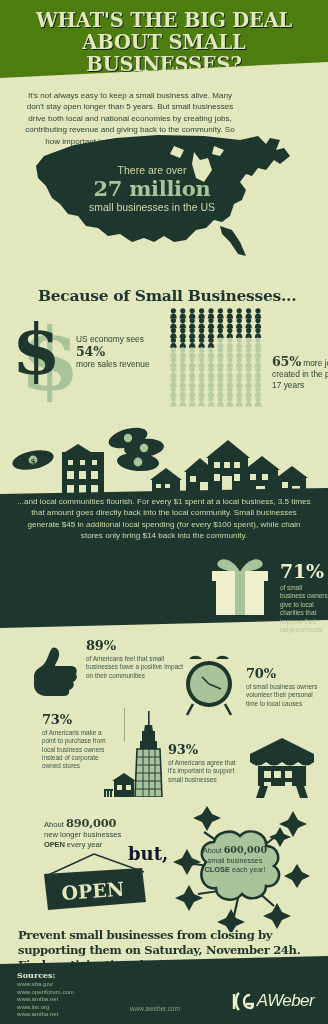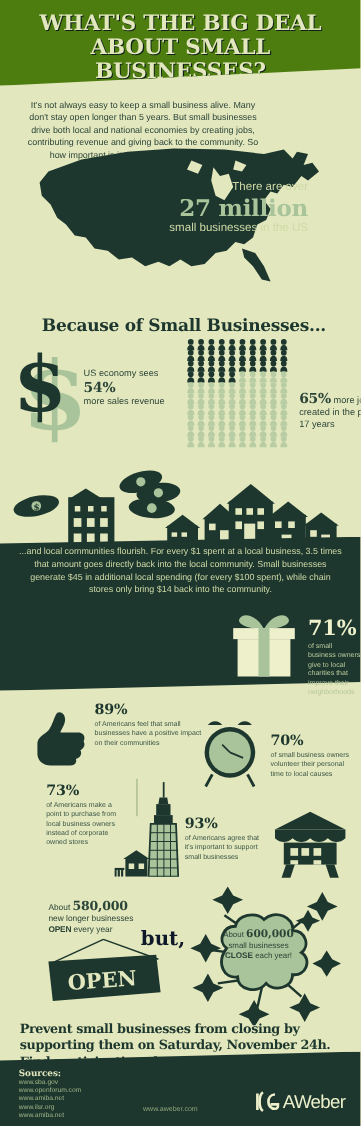--- a/index.html
+++ b/index.html
@@ -39,21 +39,21 @@
     padding: 0 24px;
     text-align: center;
     font-size: 8.1px;
     line-height: 11.4px;
     color: #2b4438;
   }
 
   
   .map-wrap { position: absolute; top: 130px; left: 0; width: 328px; height: 135px; }
   .map-svg { position:absolute; top:0; left: 8px; }
-  .map-text { position: absolute; top: 34px; left: 62px; width: 180px; text-align: right; margin-left: 38px; }
+  .map-text { position: absolute; top: 34px; left: 62px; width: 180px; text-align: center; }
   .map-text .l1 { color:#cfd9a6; font-size: 10.5px; line-height: 13px; }
   .map-text .big {
     color: #a9c49a; font-family: "DejaVu Serif", serif; font-weight: bold;
     font-size: 21px; line-height: 23px; letter-spacing: -0.3px;
   }
   .map-text .l3 { color:#cfd9a6; font-size: 10.5px; line-height: 14px; }
 
   
   .sec-head {
     font-family: "DejaVu Serif", serif; font-weight: bold;
@@ -118,21 +118,21 @@
 
   
   .footer {
     position:absolute; bottom:0; left:0; width:328px; height: 68px; background:#1d372e;
     clip-path: polygon(0 8px, 328px 0, 328px 68px, 0 68px);
   }
   .sources { position:absolute; left: 17px; top: 14px; }
   .sources .t { font-family:"DejaVu Serif",serif; font-weight:bold; font-size: 8px; color:#e2e7bd; }
   .sources li { list-style:none; font-size: 6.1px; line-height: 7.6px; color:#9fb387; }
   .aweber-url { position:absolute; left: 130px; bottom: 12px; font-size: 6.4px; color:#8ba178; }
-  .aweber { position:absolute; right: 14px; bottom: 12px; display:flex; align-items:flex-end; gap:3px; }
+  .aweber { position:absolute; right: 14px; bottom: 12px; display:flex; align-items:flex-start; gap:3px;font-style:italic; }
   .aweber-word { font-size: 17px; color:#edf0cb; letter-spacing:-0.6px; }
 </style>
 </head>
 <body>
 
 <div class="page">
 
   <div class="header">
     <div class="header-title">
       <span>WHAT'S THE BIG DEAL</span>
@@ -453,21 +453,21 @@
       <rect x="39" y="33" width="7" height="7" fill="#e2e7bd"></rect>
       <rect x="18" y="44" width="7" height="4" fill="#e2e7bd"></rect>
       <rect x="39" y="44" width="7" height="4" fill="#e2e7bd"></rect>
       <path d="M14 48 L22 48 L18 60 L10 60 Z" fill="#1d372e"></path>
       <path d="M50 48 L58 48 L62 60 L54 60 Z" fill="#1d372e"></path>
     </svg>
   </div>
 
   <div class="open-copy">
     <span>About</span>
-    <b>580,000</b><br>
+    <b>890,000</b><br>
     <span>new longer businesses</span><br>
     <b style="font-family:'Liberation Sans',sans-serif;font-size:7.6px">OPEN</b>
     <span>every year</span>
   </div>
 
   <svg width="120" height="66" viewBox="0 0 120 66" style="position:absolute;top:852px;left:36px">
     <path d="M58 2 L10 24 M58 2 L108 20" stroke="#1d372e" stroke-width="1.4" fill="none"></path>
     <path d="M8 22 L106 16 L110 50 L12 58 Z" fill="#1d372e"></path>
     <text x="26" y="48" font-family="DejaVu Serif, serif" font-weight="bold" font-size="19" fill="#e2e7bd" transform="rotate(-4 26 48)">OPEN</text>
   </svg>

